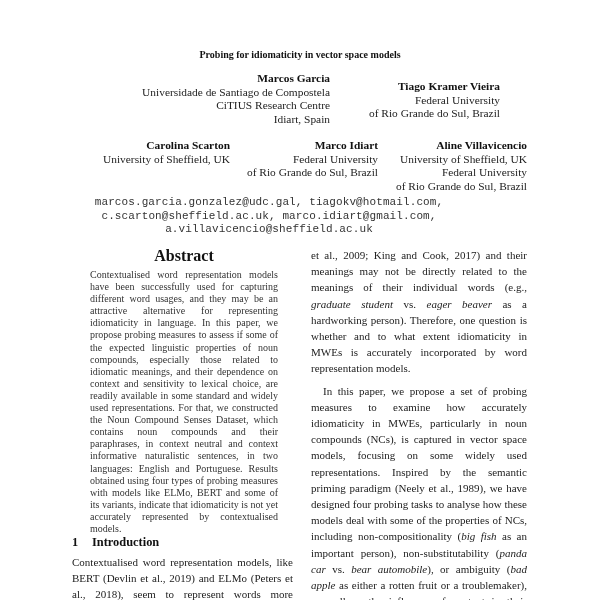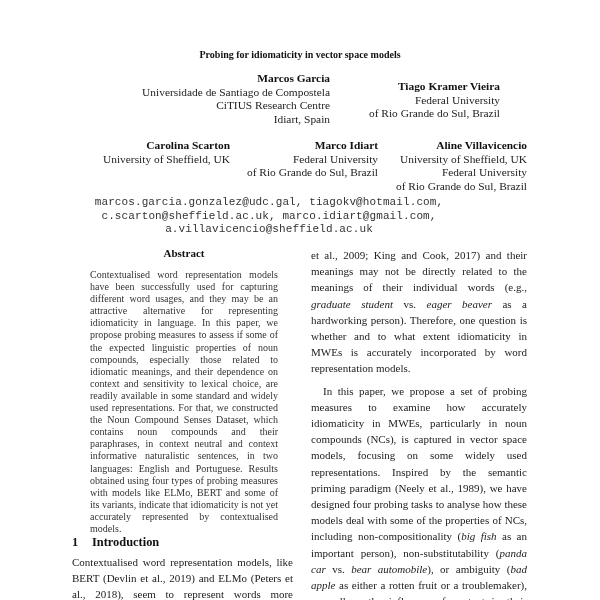--- a/index.html
+++ b/index.html
@@ -4,21 +4,21 @@
   <style>
     html, body { margin:0; padding:0; background:#fff; }
     body { width:600px; height:600px; overflow:hidden; position:relative;
       font-family: "Liberation Serif", "DejaVu Serif", serif; color:#222; }
     .abs { position:absolute; }
     .title { left:0; width:600px; top:49px; text-align:center; font-weight:bold; font-size:10px; color:#111; }
     .author { text-align:right; font-size:11.4px; line-height:13.6px; color:#222; }
     .author .name { font-weight:bold; color:#111; }
     .emails { left:0; width:538px; top:196px; text-align:center;
       font-family:"Liberation Mono","DejaVu Sans Mono",monospace; font-size:11px; line-height:13.5px; color:#333; letter-spacing:0.1px; }
-    .abs-head { left:90px; width:188px; top:247px; text-align:center; font-weight:bold; font-size:11px; color:#111; }
+    .abs-head { left:90px; width:188px; top:247px; text-align:center; font-weight:bold; font-size:16px; color:#111; }
     .abs-text { left:90px; width:188px; top:269px; font-size:10px; line-height:12.1px; text-align:justify; color:#333; hyphens:manual; }
     .sec-head { left:72px; top:535px; font-weight:bold; font-size:12.4px; color:#111; }
     .sec-head .num { display:inline-block; width:20px; }
     .col-text { font-size:11px; line-height:16.2px; text-align:justify; color:#222; }
     .left-text { left:72px; width:221px; top:554px; }
     .right-text { left:308px; width:222px; top:244px; }
     .indent { text-indent:12px; margin-top:0; }
     p { margin:3px; }
     i { font-style:italic; }
   </style>

